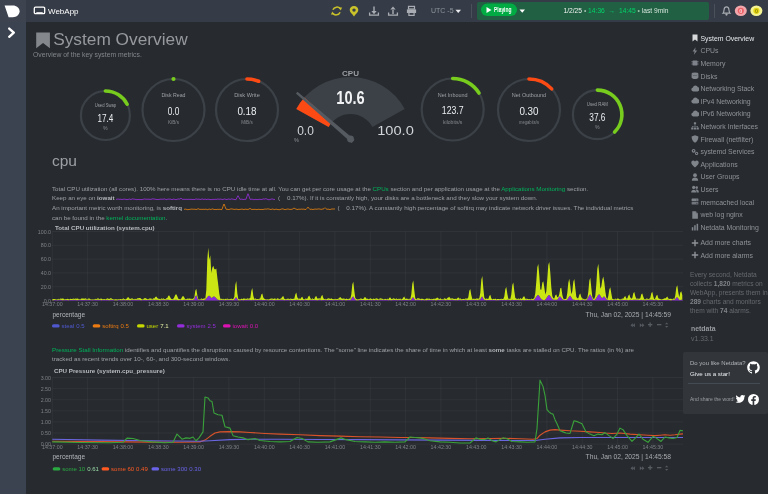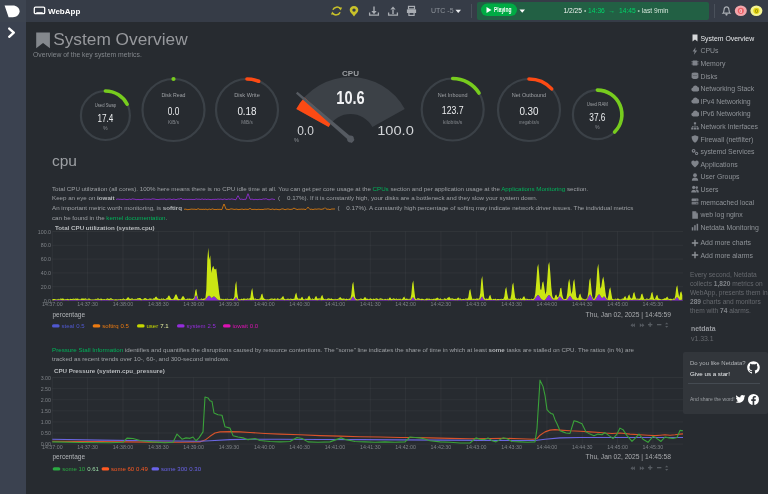--- a/index.html
+++ b/index.html
@@ -1,21 +1,21 @@
 <!DOCTYPE html>
 <html><head><meta charset="utf-8"><style>
 * { margin:0; padding:0; box-sizing:border-box; }
 html,body { width:768px; height:494px; background:#272b30; overflow:hidden;
   font-family:"Liberation Sans", sans-serif; }
 .abs { position:absolute; }
 #header { left:0; top:0; width:768px; height:22px; background:#363c47; }
 #logotile { left:0; top:0; width:26px; height:22px; background:#3d4450; }
 #rail { left:0; top:22px; width:26px; height:472px; background:#3b4250; }
 #utc { left:431px; top:0; height:22px; line-height:22px; font-size:7px; color:#8f959c; }
-#webapp { left:48px; top:0; height:22px; line-height:23px; font-size:8px; font-weight:bold; color:#fff; }
+#webapp { left:48px; top:0; height:22px; line-height:23px; font-size:8px; font-weight:normal; color:#fff; }
 #greenblock { left:477px; top:2px; width:232px; height:17.5px; background:#226044; border-radius:2px; }
 #h1 { left:53.2px; top:31.3px; font-size:17.3px; line-height:17.3px; color:#97999d; }
 #sub { left:33px; top:51px; font-size:6.8px; color:#83878c; }
 .para { color:#9da0a4; font-size:6.2px; line-height:9.9px; }
 .para a { color:#00b35a; text-decoration:none; }
 .para b { color:#b4b7ba; }
 #para1 { left:52px; top:183.5px; width:660px; }
 #para2 { left:52px; top:344.5px; width:660px; }
 #cpuh { left:52px; top:153px; font-size:15.5px; line-height:15.5px; color:#9da0a4; }
 #sidebar { left:691px; top:32px; width:77px; }

